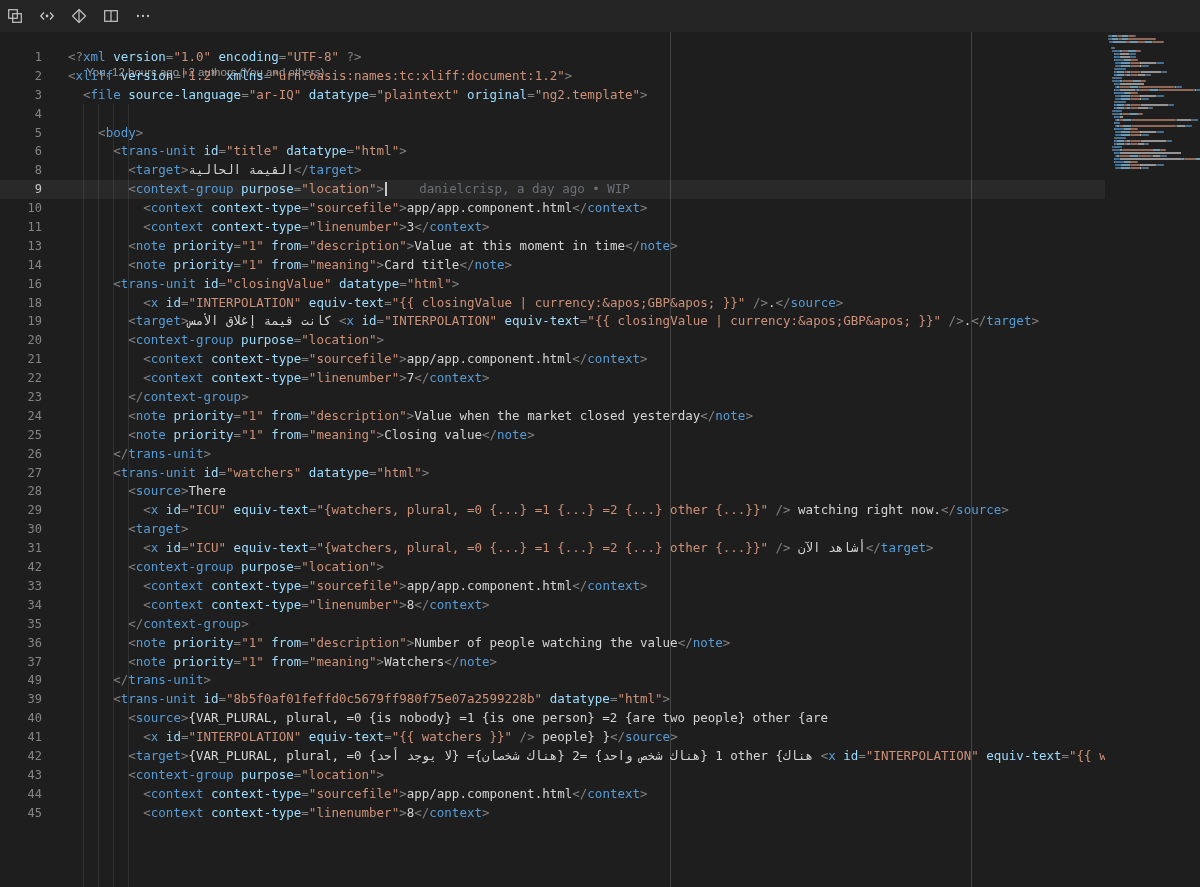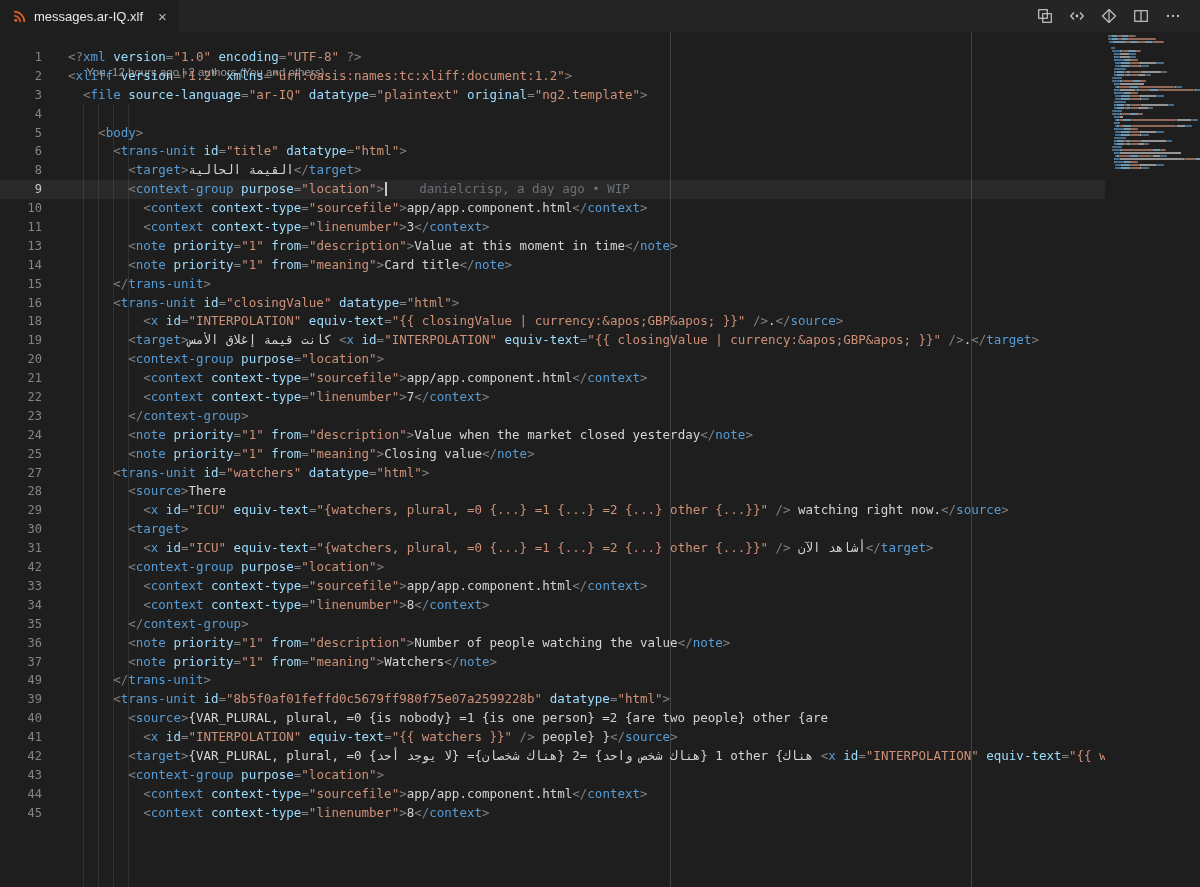--- a/index.html
+++ b/index.html
@@ -52,29 +52,20 @@
              overflow:hidden; background:var(--editor-bg,#1e1e1e); cursor:pointer; }
   .mm-row { height:2px; margin-bottom:1px; white-space:nowrap; overflow:hidden; }
   .mm-seg { display:inline-block; height:2px; opacity:.65; vertical-align:top; }
 </style>
 </head>
 <body>
 
 <div class="app">
 
   <div class="tabbar">
-    <div class="tab active">
-      <svg class="file-icon" width="15" height="15" viewBox="0 0 16 16">
-        <circle cx="4" cy="12" r="1.7" fill="currentColor"></circle>
-        <path d="M2.2 7.2 A6.6 6.6 0 0 1 8.8 13.8" stroke="currentColor" stroke-width="1.8" fill="none"></path>
-        <path d="M2.2 2.8 A11 11 0 0 1 13.2 13.8" stroke="currentColor" stroke-width="1.8" fill="none"></path>
-      </svg>
-      <span class="tab-title">messages.ar-IQ.xlf</span>
-      <span class="tab-close">×</span>
-    </div>
     <div class="tab-actions">
         <button class="action" title="Open Changes">
           <svg width="16" height="16" viewBox="0 0 16 16" stroke-width="1.2">
     <rect x="1.7" y="1.7" width="8.6" height="8.6"></rect>
     <rect x="5.7" y="5.7" width="8.6" height="8.6"></rect>
   </svg>
         </button>
         <button class="action" title="Open Preview">
           <svg width="16" height="16" viewBox="0 0 16 16" stroke-width="1.3">
     <path d="M5 4.5 L1.8 8 L5 11.5"></path>
@@ -123,30 +114,30 @@
           <div class="row"><span class="ln">3</span><span class="code"><span class="tk-x">  </span><span class="tk-p">&lt;</span><span class="tk-t">file</span><span class="tk-a"> source-language</span><span class="tk-p">=</span><span class="tk-s">"ar-IQ"</span><span class="tk-a"> datatype</span><span class="tk-p">=</span><span class="tk-s">"plaintext"</span><span class="tk-a"> original</span><span class="tk-p">=</span><span class="tk-s">"ng2.template"</span><span class="tk-p">&gt;</span></span></div>
           <div class="row"><span class="ln">4</span><span class="code"></span></div>
           <div class="row"><span class="ln">5</span><span class="code"><span class="tk-x">    </span><span class="tk-p">&lt;</span><span class="tk-t">body</span><span class="tk-p">&gt;</span></span></div>
           <div class="row"><span class="ln">6</span><span class="code"><span class="tk-x">      </span><span class="tk-p">&lt;</span><span class="tk-t">trans-unit</span><span class="tk-a"> id</span><span class="tk-p">=</span><span class="tk-s">"title"</span><span class="tk-a"> datatype</span><span class="tk-p">=</span><span class="tk-s">"html"</span><span class="tk-p">&gt;</span></span></div>
           <div class="row"><span class="ln">8</span><span class="code"><span class="tk-x">        </span><span class="tk-p">&lt;</span><span class="tk-t">target</span><span class="tk-p">&gt;</span><span class="tk-x">القيمة الحالية</span><span class="tk-p">&lt;/</span><span class="tk-t">target</span><span class="tk-p">&gt;</span></span></div>
           <div class="row active"><span class="ln">9</span><span class="code"><span class="tk-x">        </span><span class="tk-p">&lt;</span><span class="tk-t">context-group</span><span class="tk-a"> purpose</span><span class="tk-p">=</span><span class="tk-s">"location"</span><span class="tk-p">&gt;</span><span class="cursor"></span><span class="tk-blame">danielcrisp, a day ago • WIP</span></span></div>
           <div class="row"><span class="ln">10</span><span class="code"><span class="tk-x">          </span><span class="tk-p">&lt;</span><span class="tk-t">context</span><span class="tk-a"> context-type</span><span class="tk-p">=</span><span class="tk-s">"sourcefile"</span><span class="tk-p">&gt;</span><span class="tk-x">app/app.component.html</span><span class="tk-p">&lt;/</span><span class="tk-t">context</span><span class="tk-p">&gt;</span></span></div>
           <div class="row"><span class="ln">11</span><span class="code"><span class="tk-x">          </span><span class="tk-p">&lt;</span><span class="tk-t">context</span><span class="tk-a"> context-type</span><span class="tk-p">=</span><span class="tk-s">"linenumber"</span><span class="tk-p">&gt;</span><span class="tk-x">3</span><span class="tk-p">&lt;/</span><span class="tk-t">context</span><span class="tk-p">&gt;</span></span></div>
           <div class="row"><span class="ln">13</span><span class="code"><span class="tk-x">        </span><span class="tk-p">&lt;</span><span class="tk-t">note</span><span class="tk-a"> priority</span><span class="tk-p">=</span><span class="tk-s">"1"</span><span class="tk-a"> from</span><span class="tk-p">=</span><span class="tk-s">"description"</span><span class="tk-p">&gt;</span><span class="tk-x">Value at this moment in time</span><span class="tk-p">&lt;/</span><span class="tk-t">note</span><span class="tk-p">&gt;</span></span></div>
           <div class="row"><span class="ln">14</span><span class="code"><span class="tk-x">        </span><span class="tk-p">&lt;</span><span class="tk-t">note</span><span class="tk-a"> priority</span><span class="tk-p">=</span><span class="tk-s">"1"</span><span class="tk-a"> from</span><span class="tk-p">=</span><span class="tk-s">"meaning"</span><span class="tk-p">&gt;</span><span class="tk-x">Card title</span><span class="tk-p">&lt;/</span><span class="tk-t">note</span><span class="tk-p">&gt;</span></span></div>
-          <div class="row"><span class="ln">15</span><span class="code"><span class="tk-x">      </span><span class="tk-p">&lt;/</span><span class="tk-t">trans-unit</span><span class="tk-p">&gt;</span></span></div>
           <div class="row"><span class="ln">16</span><span class="code"><span class="tk-x">      </span><span class="tk-p">&lt;</span><span class="tk-t">trans-unit</span><span class="tk-a"> id</span><span class="tk-p">=</span><span class="tk-s">"closingValue"</span><span class="tk-a"> datatype</span><span class="tk-p">=</span><span class="tk-s">"html"</span><span class="tk-p">&gt;</span></span></div>
           <div class="row"><span class="ln">18</span><span class="code"><span class="tk-x">          </span><span class="tk-p">&lt;</span><span class="tk-t">x</span><span class="tk-a"> id</span><span class="tk-p">=</span><span class="tk-s">"INTERPOLATION"</span><span class="tk-a"> equiv-text</span><span class="tk-p">=</span><span class="tk-s">"{{ closingValue | currency:&amp;apos;GBP&amp;apos; }}"</span><span class="tk-p"> /&gt;</span><span class="tk-x">.</span><span class="tk-p">&lt;/</span><span class="tk-t">source</span><span class="tk-p">&gt;</span></span></div>
           <div class="row"><span class="ln">19</span><span class="code"><span class="tk-x">        </span><span class="tk-p">&lt;</span><span class="tk-t">target</span><span class="tk-p">&gt;</span><span class="tk-x">كانت قيمة إغلاق الأمس </span><span class="tk-p">&lt;</span><span class="tk-t">x</span><span class="tk-a"> id</span><span class="tk-p">=</span><span class="tk-s">"INTERPOLATION"</span><span class="tk-a"> equiv-text</span><span class="tk-p">=</span><span class="tk-s">"{{ closingValue | currency:&amp;apos;GBP&amp;apos; }}"</span><span class="tk-p"> /&gt;</span><span class="tk-x">.</span><span class="tk-p">&lt;/</span><span class="tk-t">target</span><span class="tk-p">&gt;</span></span></div>
           <div class="row"><span class="ln">20</span><span class="code"><span class="tk-x">        </span><span class="tk-p">&lt;</span><span class="tk-t">context-group</span><span class="tk-a"> purpose</span><span class="tk-p">=</span><span class="tk-s">"location"</span><span class="tk-p">&gt;</span></span></div>
           <div class="row"><span class="ln">21</span><span class="code"><span class="tk-x">          </span><span class="tk-p">&lt;</span><span class="tk-t">context</span><span class="tk-a"> context-type</span><span class="tk-p">=</span><span class="tk-s">"sourcefile"</span><span class="tk-p">&gt;</span><span class="tk-x">app/app.component.html</span><span class="tk-p">&lt;/</span><span class="tk-t">context</span><span class="tk-p">&gt;</span></span></div>
           <div class="row"><span class="ln">22</span><span class="code"><span class="tk-x">          </span><span class="tk-p">&lt;</span><span class="tk-t">context</span><span class="tk-a"> context-type</span><span class="tk-p">=</span><span class="tk-s">"linenumber"</span><span class="tk-p">&gt;</span><span class="tk-x">7</span><span class="tk-p">&lt;/</span><span class="tk-t">context</span><span class="tk-p">&gt;</span></span></div>
           <div class="row"><span class="ln">23</span><span class="code"><span class="tk-x">        </span><span class="tk-p">&lt;/</span><span class="tk-t">context-group</span><span class="tk-p">&gt;</span></span></div>
           <div class="row"><span class="ln">24</span><span class="code"><span class="tk-x">        </span><span class="tk-p">&lt;</span><span class="tk-t">note</span><span class="tk-a"> priority</span><span class="tk-p">=</span><span class="tk-s">"1"</span><span class="tk-a"> from</span><span class="tk-p">=</span><span class="tk-s">"description"</span><span class="tk-p">&gt;</span><span class="tk-x">Value when the market closed yesterday</span><span class="tk-p">&lt;/</span><span class="tk-t">note</span><span class="tk-p">&gt;</span></span></div>
           <div class="row"><span class="ln">25</span><span class="code"><span class="tk-x">        </span><span class="tk-p">&lt;</span><span class="tk-t">note</span><span class="tk-a"> priority</span><span class="tk-p">=</span><span class="tk-s">"1"</span><span class="tk-a"> from</span><span class="tk-p">=</span><span class="tk-s">"meaning"</span><span class="tk-p">&gt;</span><span class="tk-x">Closing value</span><span class="tk-p">&lt;/</span><span class="tk-t">note</span><span class="tk-p">&gt;</span></span></div>
+          <div class="row"><span class="ln">26</span><span class="code"><span class="tk-x">      </span><span class="tk-p">&lt;/</span><span class="tk-t">trans-unit</span><span class="tk-p">&gt;</span></span></div>
           <div class="row"><span class="ln">27</span><span class="code"><span class="tk-x">      </span><span class="tk-p">&lt;</span><span class="tk-t">trans-unit</span><span class="tk-a"> id</span><span class="tk-p">=</span><span class="tk-s">"watchers"</span><span class="tk-a"> datatype</span><span class="tk-p">=</span><span class="tk-s">"html"</span><span class="tk-p">&gt;</span></span></div>
           <div class="row"><span class="ln">28</span><span class="code"><span class="tk-x">        </span><span class="tk-p">&lt;</span><span class="tk-t">source</span><span class="tk-p">&gt;</span><span class="tk-x">There</span></span></div>
           <div class="row"><span class="ln">29</span><span class="code"><span class="tk-x">          </span><span class="tk-p">&lt;</span><span class="tk-t">x</span><span class="tk-a"> id</span><span class="tk-p">=</span><span class="tk-s">"ICU"</span><span class="tk-a"> equiv-text</span><span class="tk-p">=</span><span class="tk-s">"{watchers, plural, =0 {...} =1 {...} =2 {...} other {...}}"</span><span class="tk-p"> /&gt;</span><span class="tk-x"> watching right now.</span><span class="tk-p">&lt;/</span><span class="tk-t">source</span><span class="tk-p">&gt;</span></span></div>
           <div class="row"><span class="ln">30</span><span class="code"><span class="tk-x">        </span><span class="tk-p">&lt;</span><span class="tk-t">target</span><span class="tk-p">&gt;</span></span></div>
           <div class="row"><span class="ln">31</span><span class="code"><span class="tk-x">          </span><span class="tk-p">&lt;</span><span class="tk-t">x</span><span class="tk-a"> id</span><span class="tk-p">=</span><span class="tk-s">"ICU"</span><span class="tk-a"> equiv-text</span><span class="tk-p">=</span><span class="tk-s">"{watchers, plural, =0 {...} =1 {...} =2 {...} other {...}}"</span><span class="tk-p"> /&gt;</span><span class="tk-x"> أشاهد الآن</span><span class="tk-p">&lt;/</span><span class="tk-t">target</span><span class="tk-p">&gt;</span></span></div>
           <div class="row"><span class="ln">42</span><span class="code"><span class="tk-x">        </span><span class="tk-p">&lt;</span><span class="tk-t">context-group</span><span class="tk-a"> purpose</span><span class="tk-p">=</span><span class="tk-s">"location"</span><span class="tk-p">&gt;</span></span></div>
           <div class="row"><span class="ln">33</span><span class="code"><span class="tk-x">          </span><span class="tk-p">&lt;</span><span class="tk-t">context</span><span class="tk-a"> context-type</span><span class="tk-p">=</span><span class="tk-s">"sourcefile"</span><span class="tk-p">&gt;</span><span class="tk-x">app/app.component.html</span><span class="tk-p">&lt;/</span><span class="tk-t">context</span><span class="tk-p">&gt;</span></span></div>
           <div class="row"><span class="ln">34</span><span class="code"><span class="tk-x">          </span><span class="tk-p">&lt;</span><span class="tk-t">context</span><span class="tk-a"> context-type</span><span class="tk-p">=</span><span class="tk-s">"linenumber"</span><span class="tk-p">&gt;</span><span class="tk-x">8</span><span class="tk-p">&lt;/</span><span class="tk-t">context</span><span class="tk-p">&gt;</span></span></div>
           <div class="row"><span class="ln">35</span><span class="code"><span class="tk-x">        </span><span class="tk-p">&lt;/</span><span class="tk-t">context-group</span><span class="tk-p">&gt;</span></span></div>
           <div class="row"><span class="ln">36</span><span class="code"><span class="tk-x">        </span><span class="tk-p">&lt;</span><span class="tk-t">note</span><span class="tk-a"> priority</span><span class="tk-p">=</span><span class="tk-s">"1"</span><span class="tk-a"> from</span><span class="tk-p">=</span><span class="tk-s">"description"</span><span class="tk-p">&gt;</span><span class="tk-x">Number of people watching the value</span><span class="tk-p">&lt;/</span><span class="tk-t">note</span><span class="tk-p">&gt;</span></span></div>

